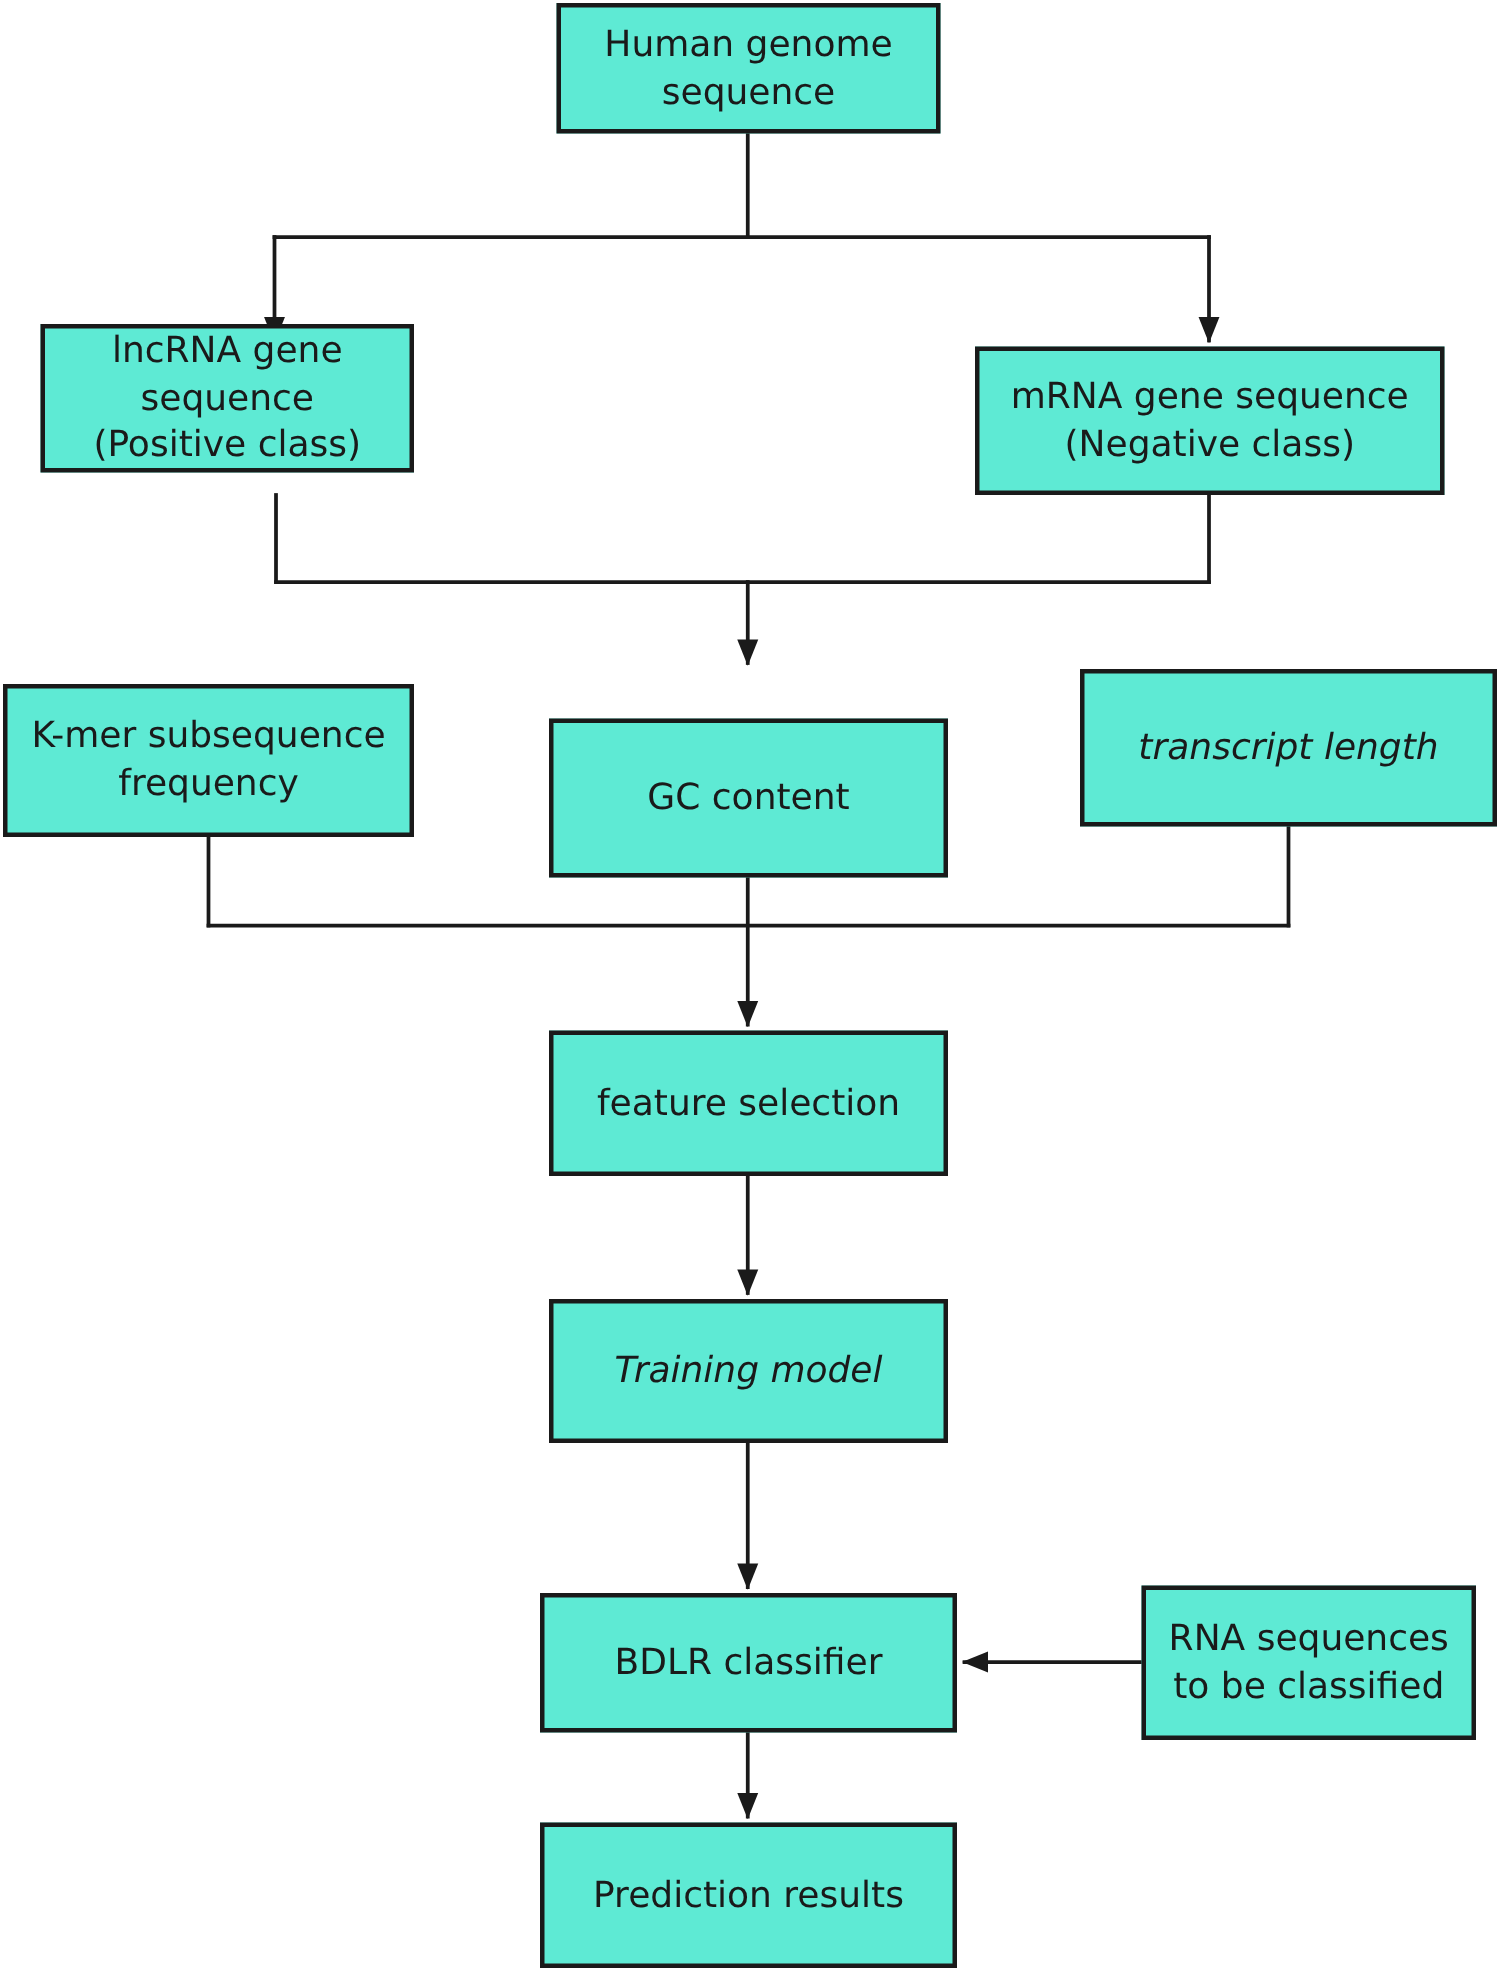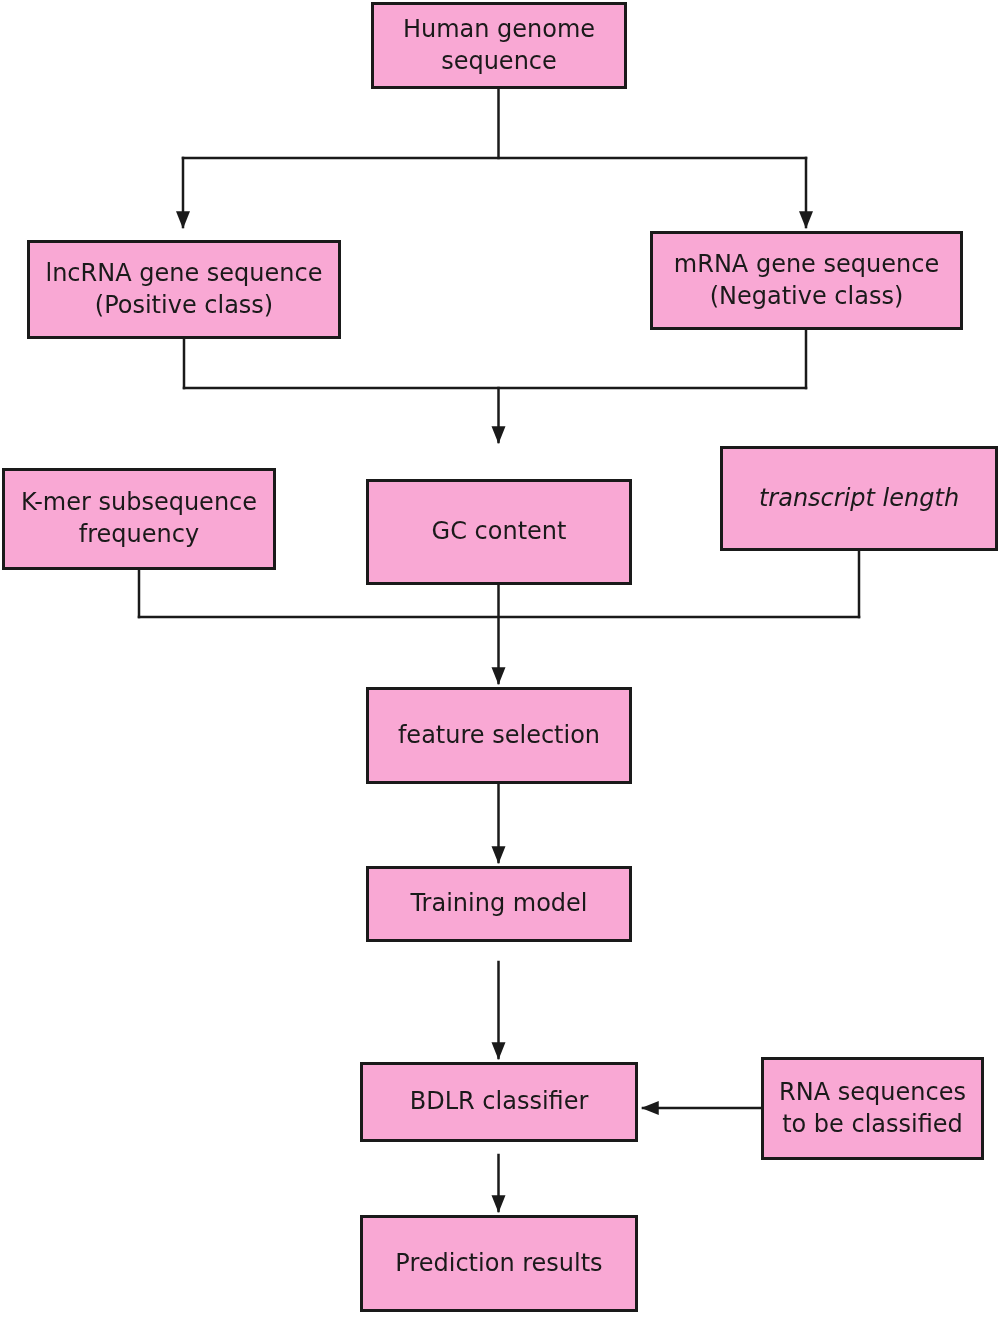--- a/index.html
+++ b/index.html
@@ -20,42 +20,42 @@
     position: absolute;
     left: 0;
     top: 0;
     width: 1000px;
     height: 1317px;
   }
   .node {
     position: absolute;
     box-sizing: border-box;
     border: 3px solid #1a1a1a;
-    background: #f9a8d4;
+    background: #5eead4;
     display: flex;
     align-items: center;
     justify-content: center;
     text-align: center;
   }
   .node-label {
     white-space: pre-line;
     font-size: 24px;
     line-height: 1.32;
     color: #1a1a1a;
   }
   
   .n-human      { left: 371px; top: 2px;    width: 256px; height: 87px;  }
-  .n-lncrna     { left: 27px;  top: 240px;  width: 314px; height: 99px;  }
+  .n-lncrna     { left: 27px;  top: 216px;  width: 249px; height: 99px;  }
   .n-mrna       { left: 650px; top: 231px;  width: 313px; height: 99px;  }
-  .n-kmer       { left: 2px;   top: 468px;  width: 274px; height: 102px; }
+  .n-kmer       { left: 2px;   top: 456px;  width: 274px; height: 102px; }
   .n-gc         { left: 366px; top: 446px;  width: 266px; height: 106px; margin-top: 33px; }
   .n-transcript { left: 720px; top: 446px;  width: 278px; height: 105px; font-style: italic; }
   .n-fsel       { left: 366px; top: 687px;  width: 266px; height: 97px;  }
-  .n-train      { left: 366px; top: 866px;  width: 266px; height: 76px;  }
-  .n-bdlr       { left: 360px; top: 1062px; width: 278px; height: 80px;  }
+  .n-train      { left: 366px; top: 866px;  width: 266px; height: 96px; font-style: italic;  }
+  .n-bdlr       { left: 360px; top: 1062px; width: 278px; height: 93px;  }
   .n-rnaseq     { left: 761px; top: 1057px; width: 223px; height: 103px; }
   .n-pred       { left: 360px; top: 1215px; width: 278px; height: 97px;  }
   .edge {
     stroke: #1a1a1a;
     stroke-width: 2.5;
     fill: none;
     stroke-linecap: square;
   }
 </style>
 </head>

